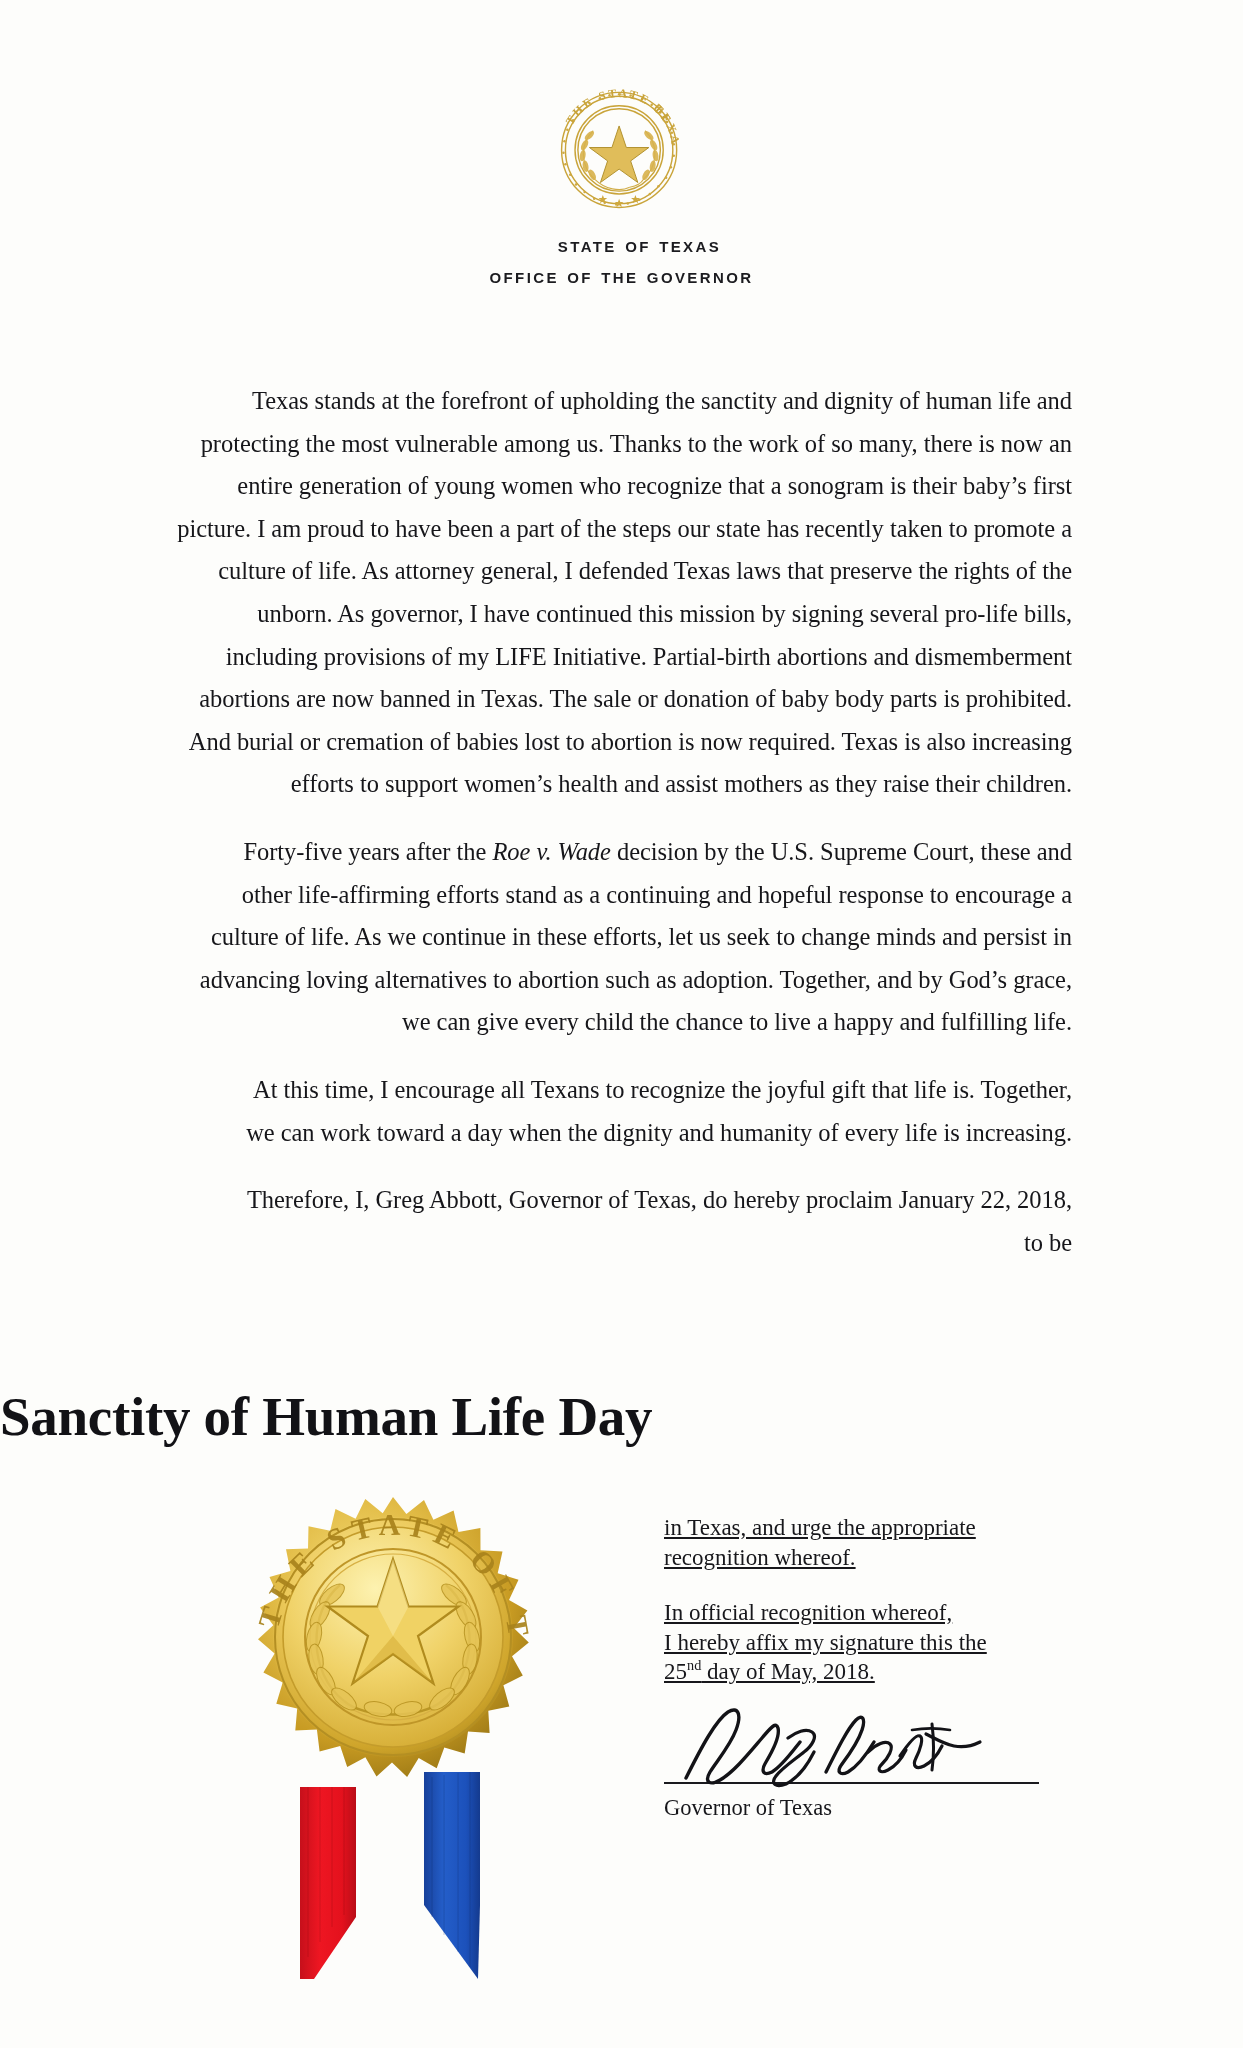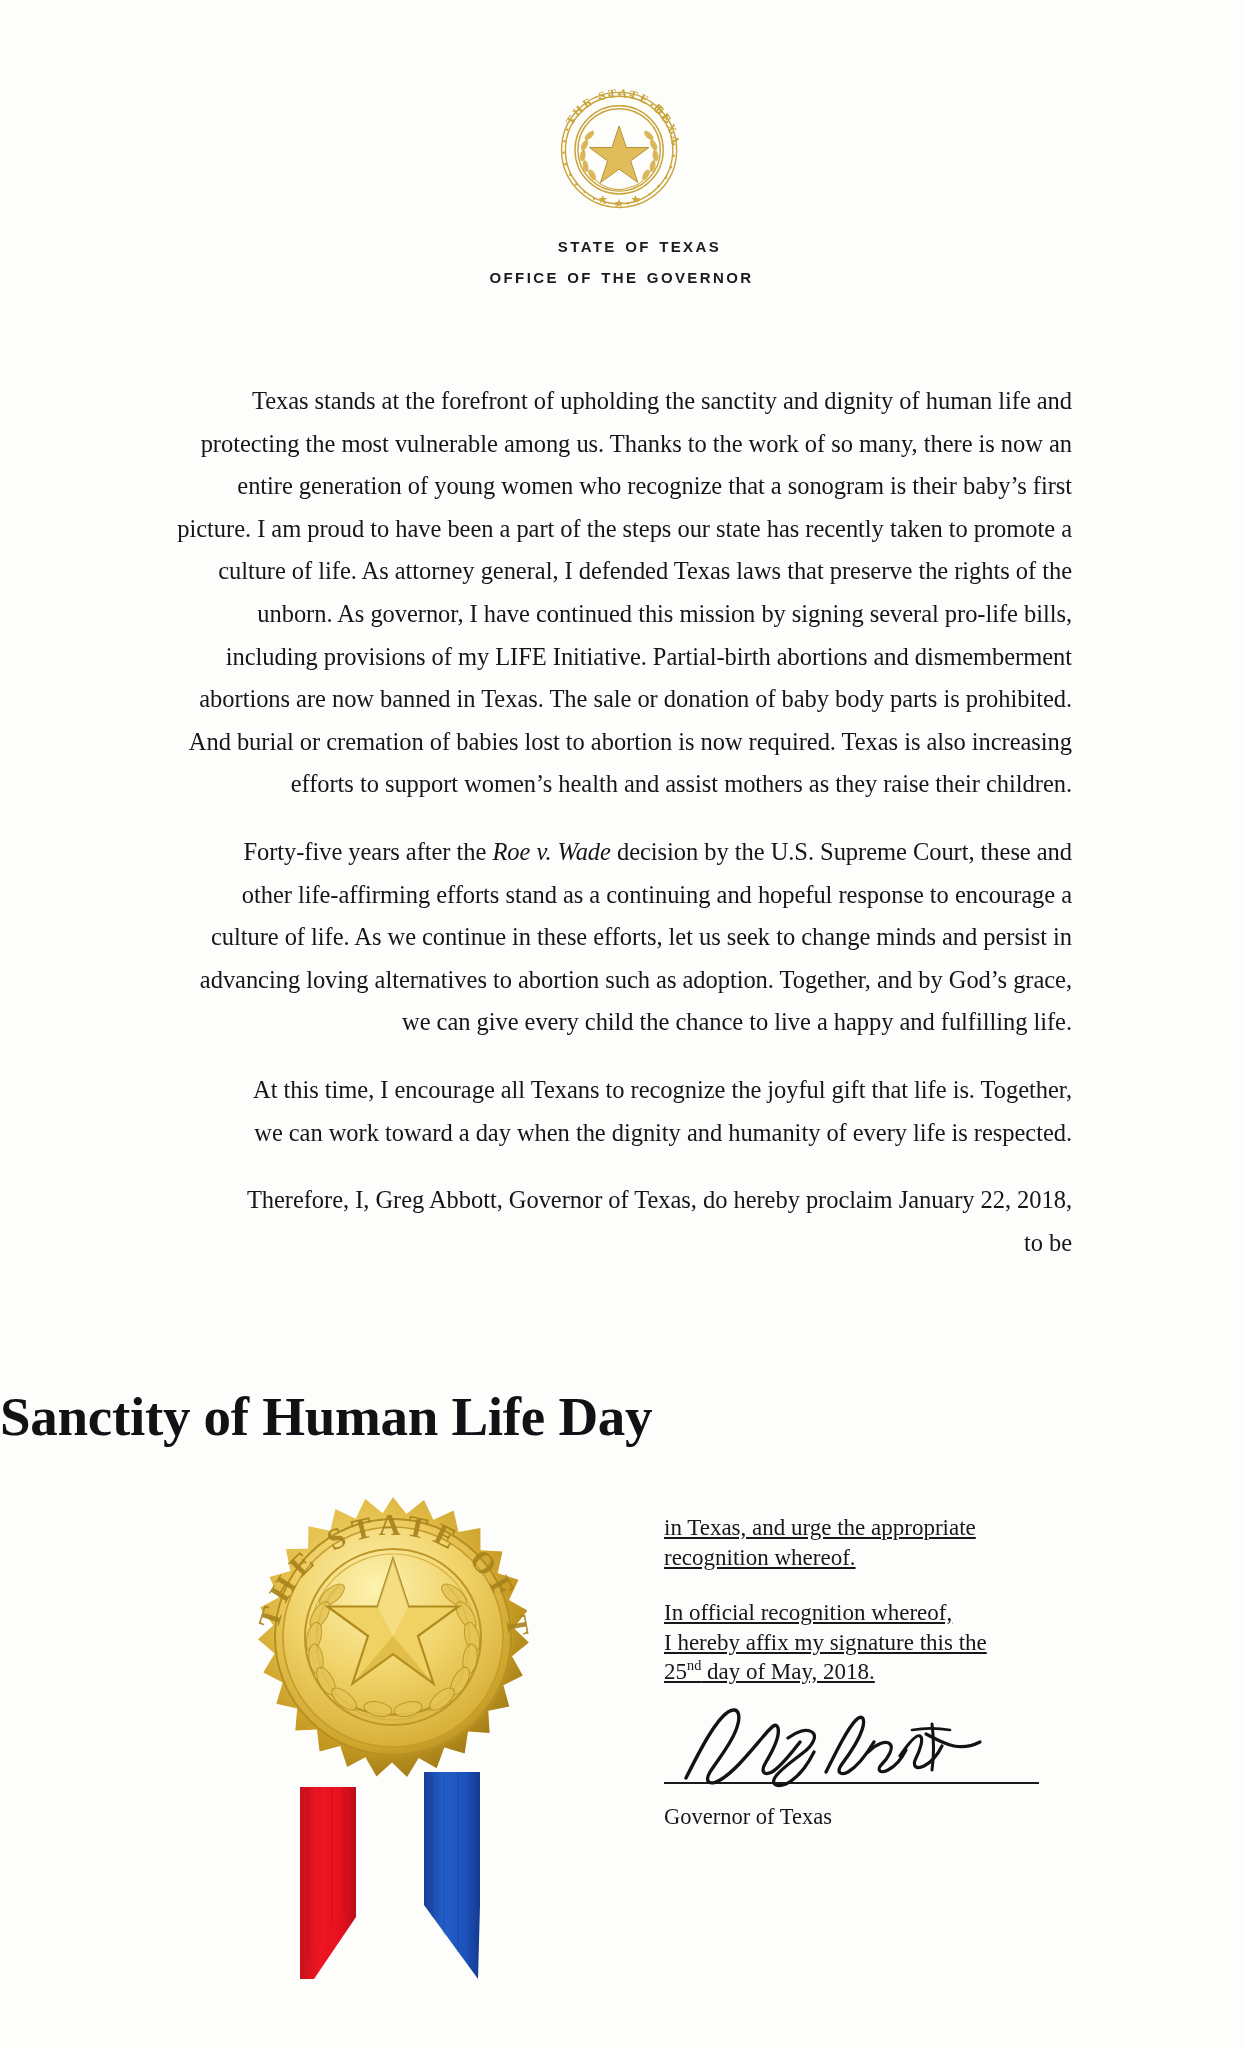--- a/index.html
+++ b/index.html
@@ -119,21 +119,21 @@
     margin-bottom: -6px;
   }
   .sig-rule {
     width: 375px;
     height: 2px;
     background: #1a1a1e;
   }
   .sig-label {
     font-size: 22.5px;
     line-height: 28px;
-    padding-top: 19px;
+    padding-top: 10px;
     color: #17171b;
   }
 </style>
 </head>
 <body>
 
 <div class="page">
 
   <div class="letterhead">
 
@@ -217,21 +217,21 @@
       </g>
     </svg>
 
     <div class="lh-line lh-1">State of Texas</div>
     <div class="lh-line lh-2">Office of the Governor</div>
   </div>
 
   <div class="body-copy">
     <p class="para"><span class="indent"></span><span>Texas stands at the forefront of upholding the sanctity and dignity of human life and protecting the most vulnerable among us. Thanks to the work of so many, there is now an entire generation of young women who recognize that a sonogram is their baby’s first picture. I am proud to have been a part of the steps our state has recently taken to promote a culture of life.  As attorney general, I defended Texas laws that preserve the rights of the unborn.  As governor, I have continued this mission by signing several pro-life bills, including provisions of my LIFE Initiative. Partial-birth abortions and dismemberment abortions are now banned in Texas. The sale or donation of baby body parts is prohibited. And burial or cremation of babies lost to abortion is now required. Texas is also increasing efforts to support women’s health and assist mothers as they raise their children.</span></p>
     <p class="para"><span class="indent"></span><span>Forty-five years after the </span><em>Roe v. Wade</em><span> decision by the U.S. Supreme Court, these and other life-affirming efforts stand as a continuing and hopeful response to encourage a culture of life.  As we continue in these efforts, let us seek to change minds and persist in advancing loving alternatives to abortion such as adoption.  Together, and by God’s grace, we can give every child the chance to live a happy and fulfilling life.</span></p>
-    <p class="para"><span class="indent"></span><span>At this time, I encourage all Texans to recognize the joyful gift that life is. Together, we can work toward a day when the dignity and humanity of every life is respected.</span></p>
+    <p class="para"><span class="indent"></span><span>At this time, I encourage all Texans to recognize the joyful gift that life is. Together, we can work toward a day when the dignity and humanity of every life is increasing.</span></p>
     <p class="para para-therefore"><span class="indent"></span><span>Therefore, I, Greg Abbott, Governor of Texas, do hereby proclaim January 22, 2018, to be</span></p>
   </div>
 
   <div class="proclaim-title">Sanctity of Human Life Day</div>
 
   <div class="seal-block">
     <svg class="seal-svg" viewBox="0 0 330 500">
       <defs>
         <radialGradient id="goldGrad" cx="38%" cy="32%" r="72%">
           <stop offset="0%" stop-color="#f6e07e"></stop>

